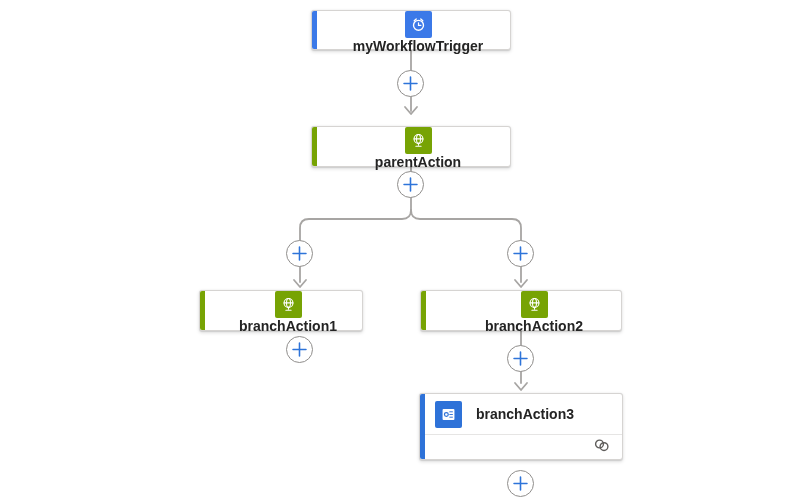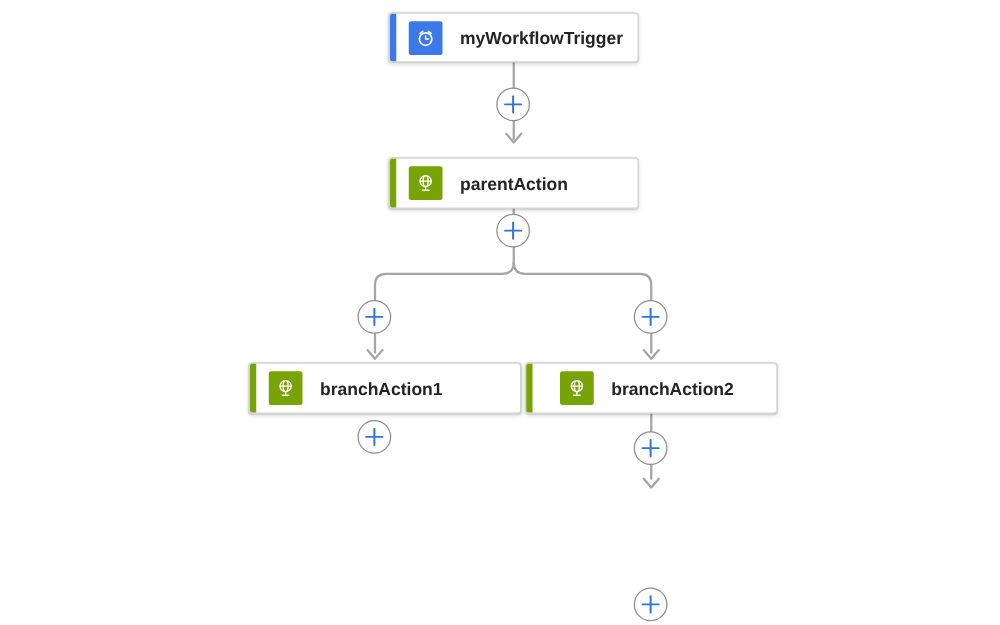--- a/index.html
+++ b/index.html
@@ -7,36 +7,36 @@
     position:relative;width:800px;height:500px;background:#ffffff;overflow:hidden;
     font-family:"Liberation Sans", sans-serif;
   }
   svg.connectors{position:absolute;left:0;top:0;width:800px;height:500px;pointer-events:none;}
 
   
   .node{
     position:absolute;background:#fff;
     border:1px solid #d6d4d2;border-radius:3px;
     box-shadow:0 1.6px 3.6px rgba(0,0,0,.13),0 .3px .9px rgba(0,0,0,.10);
-    display:flex;align-items:center;box-sizing:border-box;cursor:pointer;
+    display:flex;align-items:center;box-sizing:border-box;cursor:pointer;flex-direction:column;
   }
   .accent{
     position:absolute;left:0;top:0;bottom:0;width:5px;
     border-radius:2px 0 0 2px;
   }
   .icon{
     width:27px;height:27px;border-radius:2px;margin-left:15px;flex:0 0 auto;
     display:flex;align-items:center;justify-content:center;
   }
   .label{
     margin-left:14px;font-size:14px;font-weight:700;color:#242424;white-space:nowrap;
   }
   .n-trigger{left:311px;top:10px;width:200px;height:40px;}
   .n-parent {left:311px;top:126px;width:200px;height:41px;}
-  .n-branch1{left:199px;top:290px;width:218px;height:41px;}
+  .n-branch1{left:199px;top:290px;width:164px;height:41px;}
   .n-branch2{left:420px;top:290px;width:202px;height:41px;padding-left:12px;}
   .n-branch3{left:419px;top:393px;width:204px;height:67px;display:block;}
   .n-branch3 .row-header{display:flex;align-items:center;height:40px;}
   .n-branch3 .row-footer{
     display:flex;align-items:center;justify-content:flex-end;
     height:25px;border-top:1px solid #e6e5e4;padding-right:11px;
   }
 
   
   .plus{
@@ -173,20 +173,45 @@
   </button>
   <button class="plus p6">
     <svg width="27" height="27" viewBox="0 0 27 27">
         <g stroke="#2E74D9" stroke-width="1.7" stroke-linecap="round">
           <line x1="6.5" y1="13.5" x2="20.5" y2="13.5"></line>
           <line x1="13.5" y1="6.5" x2="13.5" y2="20.5"></line>
         </g>
       </svg>
   </button>
 
+  <div class="node n-branch3">
+    <span class="accent" style="background: rgb(46, 114, 216);"></span>
+    <div class="row-header">
+      <span class="icon" style="background: rgb(46, 114, 216);">
+        <svg width="19" height="19" viewBox="0 0 24 24">
+          <rect x="4.5" y="5" width="15" height="14" rx="1.2" fill="#ffffff"></rect>
+          <circle cx="9.3" cy="12" r="2.4" fill="none" stroke="#2E72D8" stroke-width="1.5"></circle>
+          <g stroke="#2E72D8" stroke-width="1.2" stroke-linecap="round">
+            <line x1="13.6" y1="8.6" x2="17" y2="8.6"></line>
+            <line x1="13.6" y1="12" x2="17" y2="12"></line>
+            <line x1="13.6" y1="15.4" x2="17" y2="15.4"></line>
+          </g>
+        </svg>
+      </span>
+      <span class="label">branchAction3</span>
+    </div>
+    <div class="row-footer">
+      <span>
+        <svg width="18" height="15" viewBox="0 0 18 15" fill="none" stroke="#5F5D5B" stroke-width="1.4">
+          <circle cx="6.5" cy="6" r="3.9"></circle>
+          <circle cx="11" cy="8.6" r="3.9"></circle>
+        </svg>
+      </span>
+    </div>
+  </div>
 
   <button class="plus p7">
     <svg width="27" height="27" viewBox="0 0 27 27">
         <g stroke="#2E74D9" stroke-width="1.7" stroke-linecap="round">
           <line x1="6.5" y1="13.5" x2="20.5" y2="13.5"></line>
           <line x1="13.5" y1="6.5" x2="13.5" y2="20.5"></line>
         </g>
       </svg>
   </button>
 

